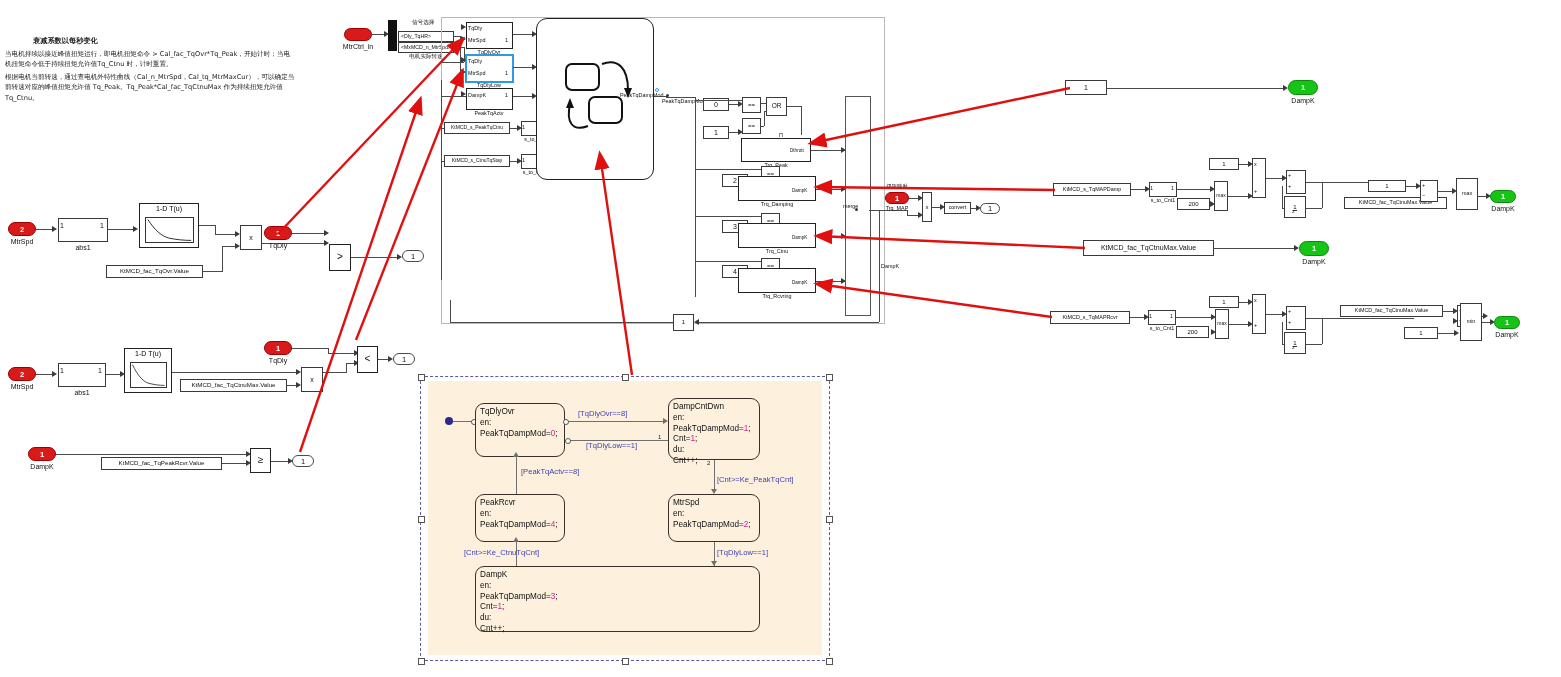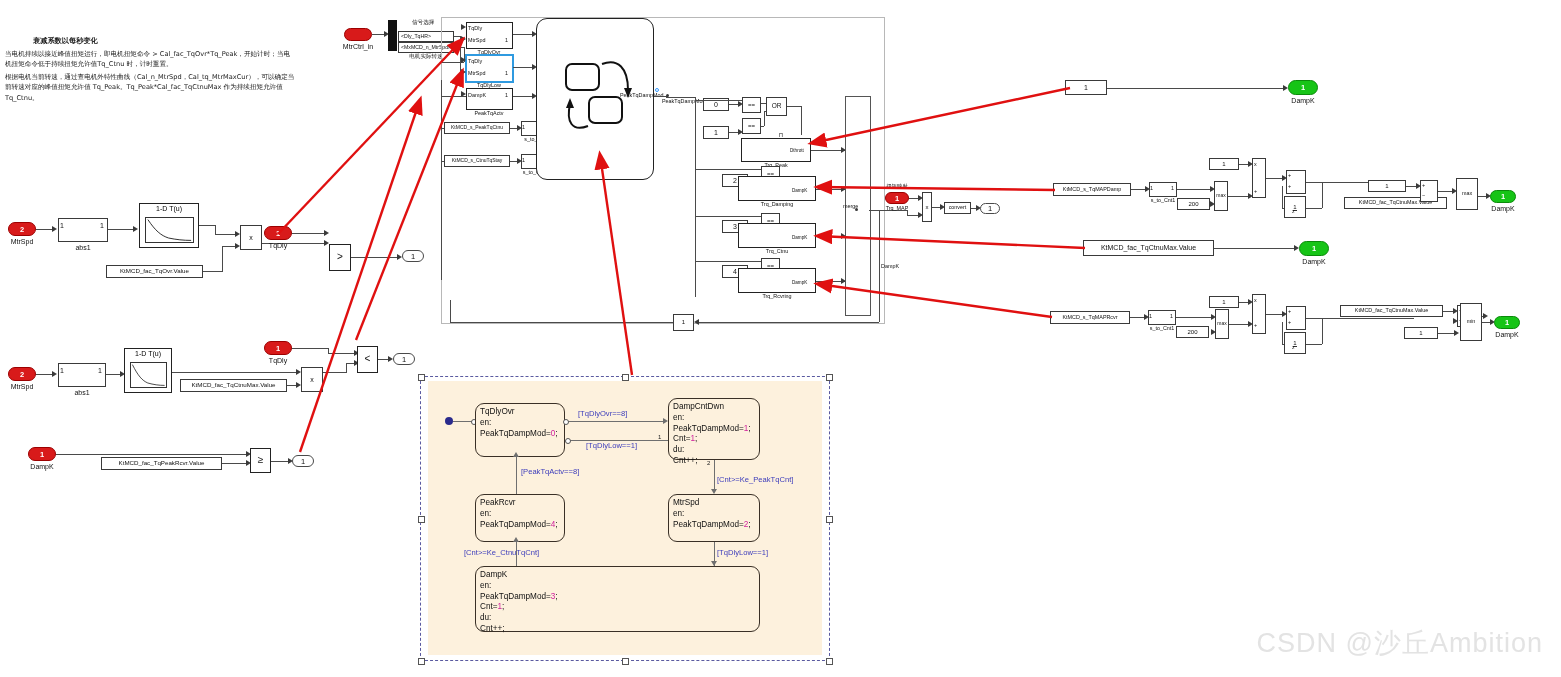--- a/index.html
+++ b/index.html
@@ -619,15 +619,14 @@
     <line x1="300" y1="452" x2="420" y2="100" stroke="#e01010" stroke-width="2.4" marker-end="url(#rh)"></line>
 
     <line x1="632" y1="375" x2="600" y2="155" stroke="#e01010" stroke-width="2.4" marker-end="url(#rh)"></line>
 
     <line x1="1070" y1="88" x2="812" y2="143" stroke="#e01010" stroke-width="2.4" marker-end="url(#rh)"></line>
     <line x1="1055" y1="190" x2="818" y2="187" stroke="#e01010" stroke-width="2.4" marker-end="url(#rh)"></line>
     <line x1="1085" y1="248" x2="818" y2="236" stroke="#e01010" stroke-width="2.4" marker-end="url(#rh)"></line>
     <line x1="1052" y1="317" x2="818" y2="284" stroke="#e01010" stroke-width="2.4" marker-end="url(#rh)"></line>
   </svg>
 
-  <div id="wm" class="cn">CSDN @沙丘Ambition</div>
 
 </div>
 
 </body></html>

